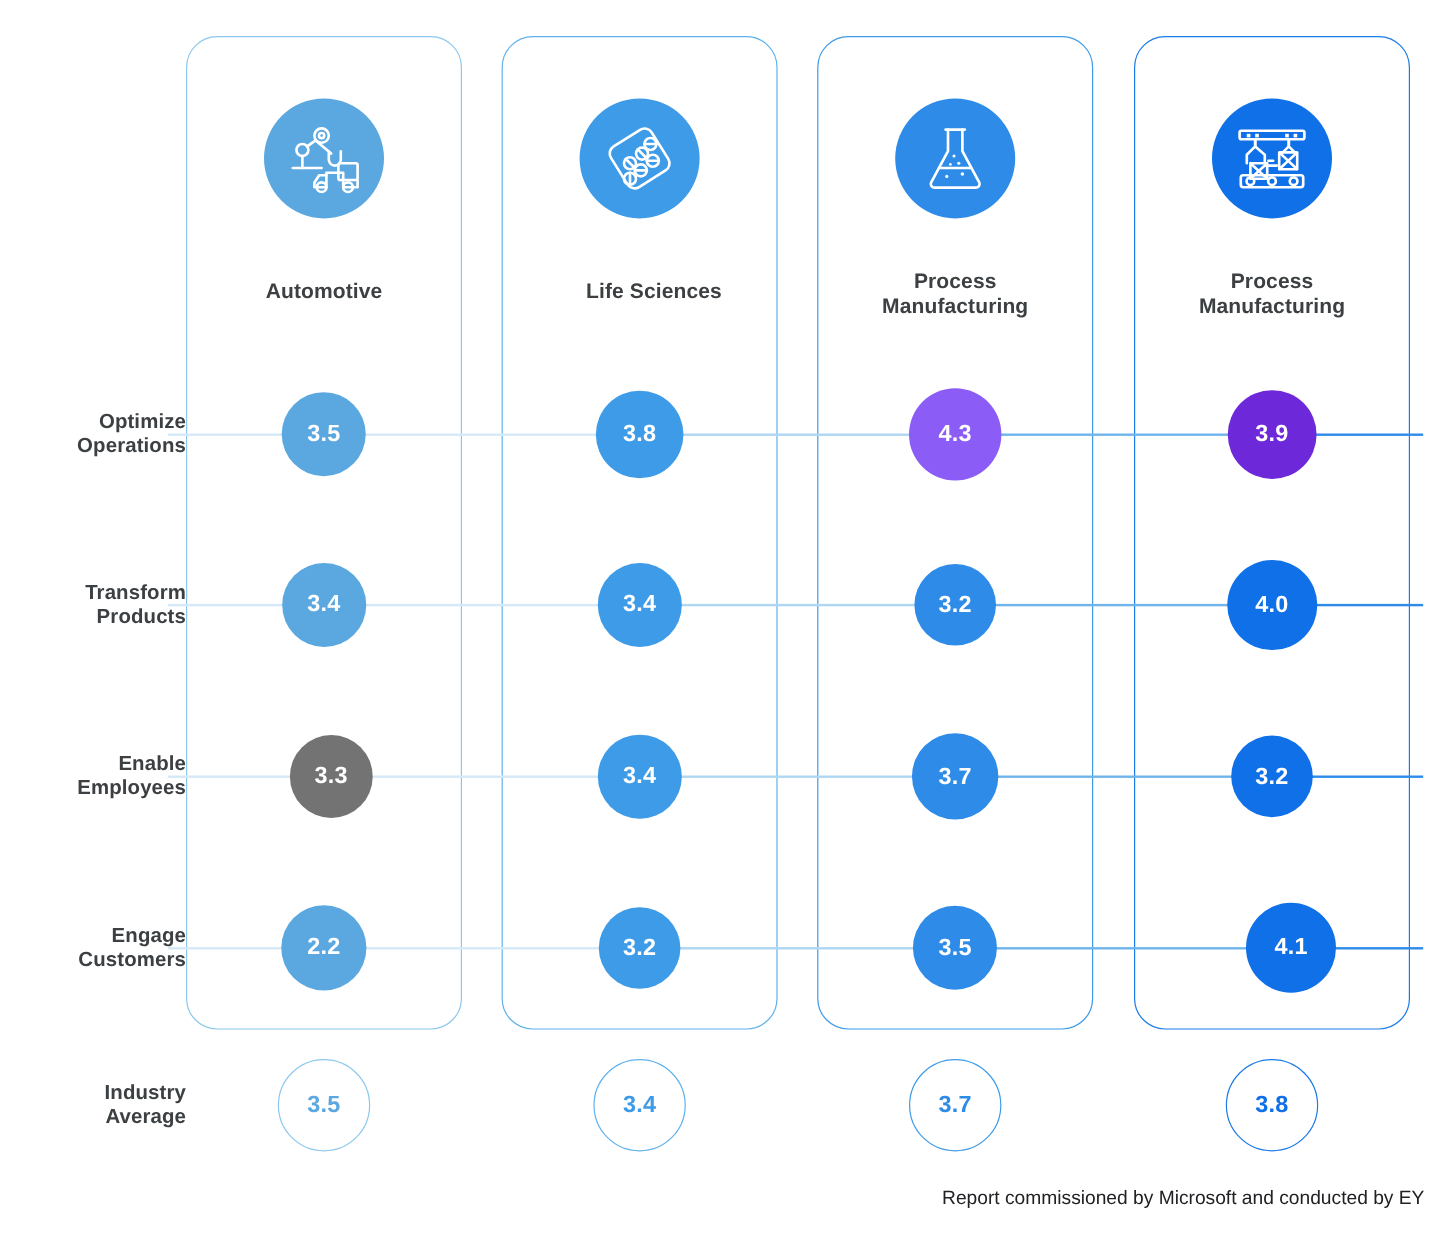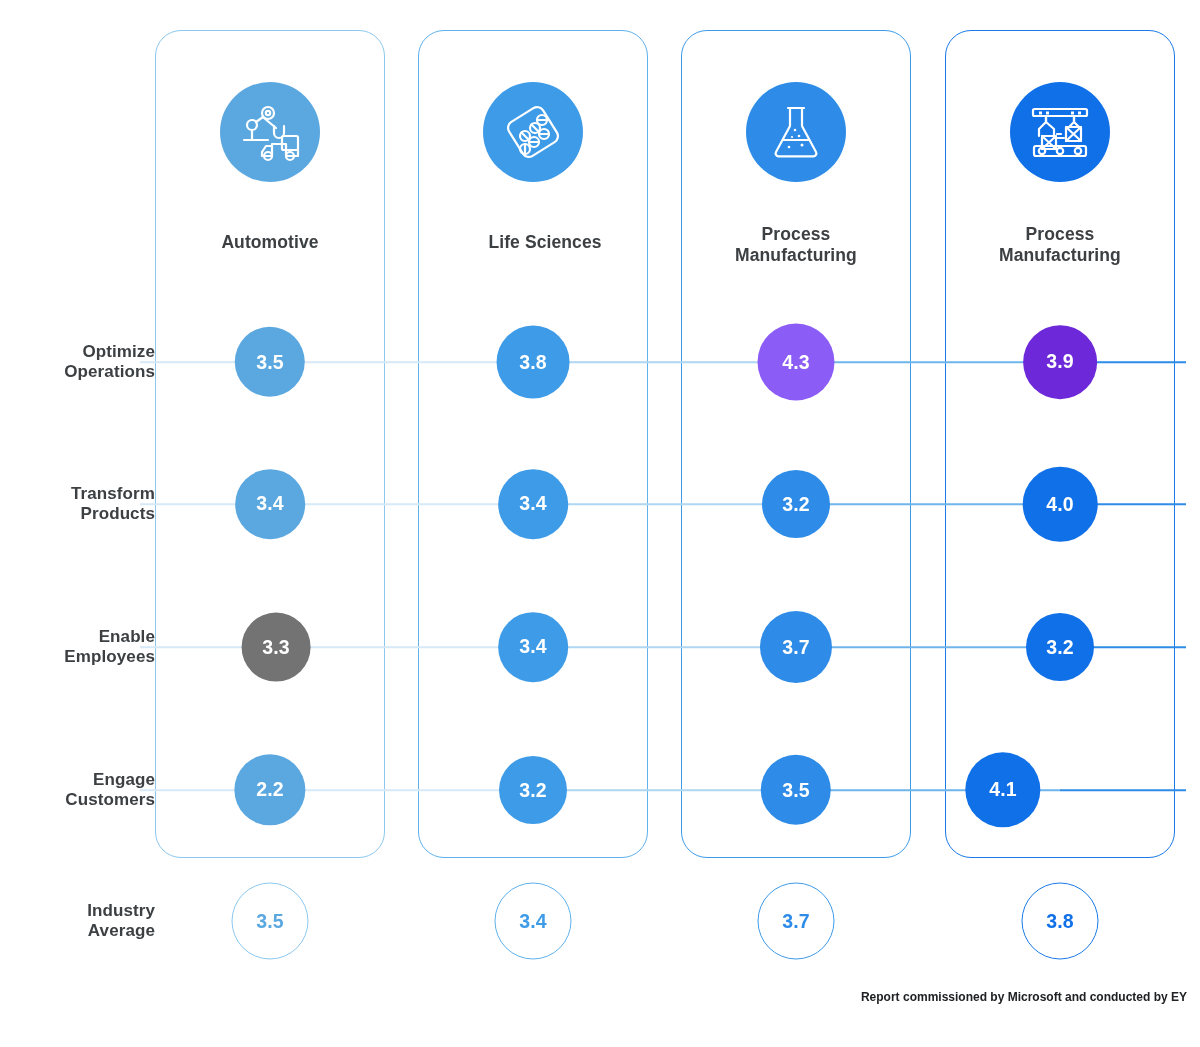--- a/index.html
+++ b/index.html
@@ -94,24 +94,23 @@
     font-weight:bold;
     transform:translate(-50%,-50%);
     letter-spacing:.2px;
   }
 
   
   .footer{
     position:absolute;
     right:24px;
     top:990px;
-    font-size:12px;
+    font-size:16px;
     color:#202124;
     white-space:nowrap;
-    font-weight:bold;
   }
 </style>
 </head>
 <body>
 
 <div class="stage">
 
   <div id="cards-layer">
       <div class="card" style="left: 155px; border-color: rgb(140, 200, 238);"></div>
       <div class="card" style="left: 418px; border-color: rgb(95, 178, 236);"></div>
@@ -263,21 +262,21 @@
       <div class="bubble" style="width: 69.6364px; height: 69.6364px; left: 533px; top: 504px; background: rgb(62, 155, 232);">3.4</div>
       <div class="bubble" style="width: 68px; height: 68px; left: 796px; top: 504px; background: rgb(46, 140, 232);">3.2</div>
       <div class="bubble" style="width: 74.5455px; height: 74.5455px; left: 1060px; top: 504px; background: rgb(16, 112, 232);">4.0</div>
       <div class="bubble" style="width: 68.8182px; height: 68.8182px; left: 276px; top: 647px; background: #737373;">3.3</div>
       <div class="bubble" style="width: 69.6364px; height: 69.6364px; left: 533px; top: 647px; background: rgb(62, 155, 232);">3.4</div>
       <div class="bubble" style="width: 72.0909px; height: 72.0909px; left: 796px; top: 647px; background: rgb(46, 140, 232);">3.7</div>
       <div class="bubble" style="width: 68px; height: 68px; left: 1060px; top: 647px; background: rgb(16, 112, 232);">3.2</div>
       <div class="bubble" style="width: 71.2727px; height: 71.2727px; left: 270px; top: 790px; background: rgb(91, 168, 224);">2.2</div>
       <div class="bubble" style="width: 68px; height: 68px; left: 533px; top: 790px; background: rgb(62, 155, 232);">3.2</div>
       <div class="bubble" style="width: 70.4545px; height: 70.4545px; left: 796px; top: 790px; background: rgb(46, 140, 232);">3.5</div>
-      <div class="bubble" style="width: 75.3636px; height: 75.3636px; left: 1003px; top: 790px; background: rgb(16, 112, 232);">4.1</div>
+      <div class="bubble" style="width: 75.3636px; height: 75.3636px; left: 1076px; top: 790px; background: rgb(16, 112, 232);">4.1</div>
     </div>
 
   <div id="avg-layer">
       <div class="avg-circle" style="left: 270px; top: 921px; border-color: rgb(140, 200, 238); color: rgb(91, 168, 224);">3.5</div>
       <div class="avg-circle" style="left: 533px; top: 921px; border-color: rgb(95, 178, 236); color: rgb(62, 155, 232);">3.4</div>
       <div class="avg-circle" style="left: 796px; top: 921px; border-color: rgb(62, 155, 232); color: rgb(46, 140, 232);">3.7</div>
       <div class="avg-circle" style="left: 1060px; top: 921px; border-color: rgb(26, 123, 232); color: rgb(16, 112, 232);">3.8</div>
     </div>
 
   <div class="footer">Report commissioned by Microsoft and conducted by EY</div>

